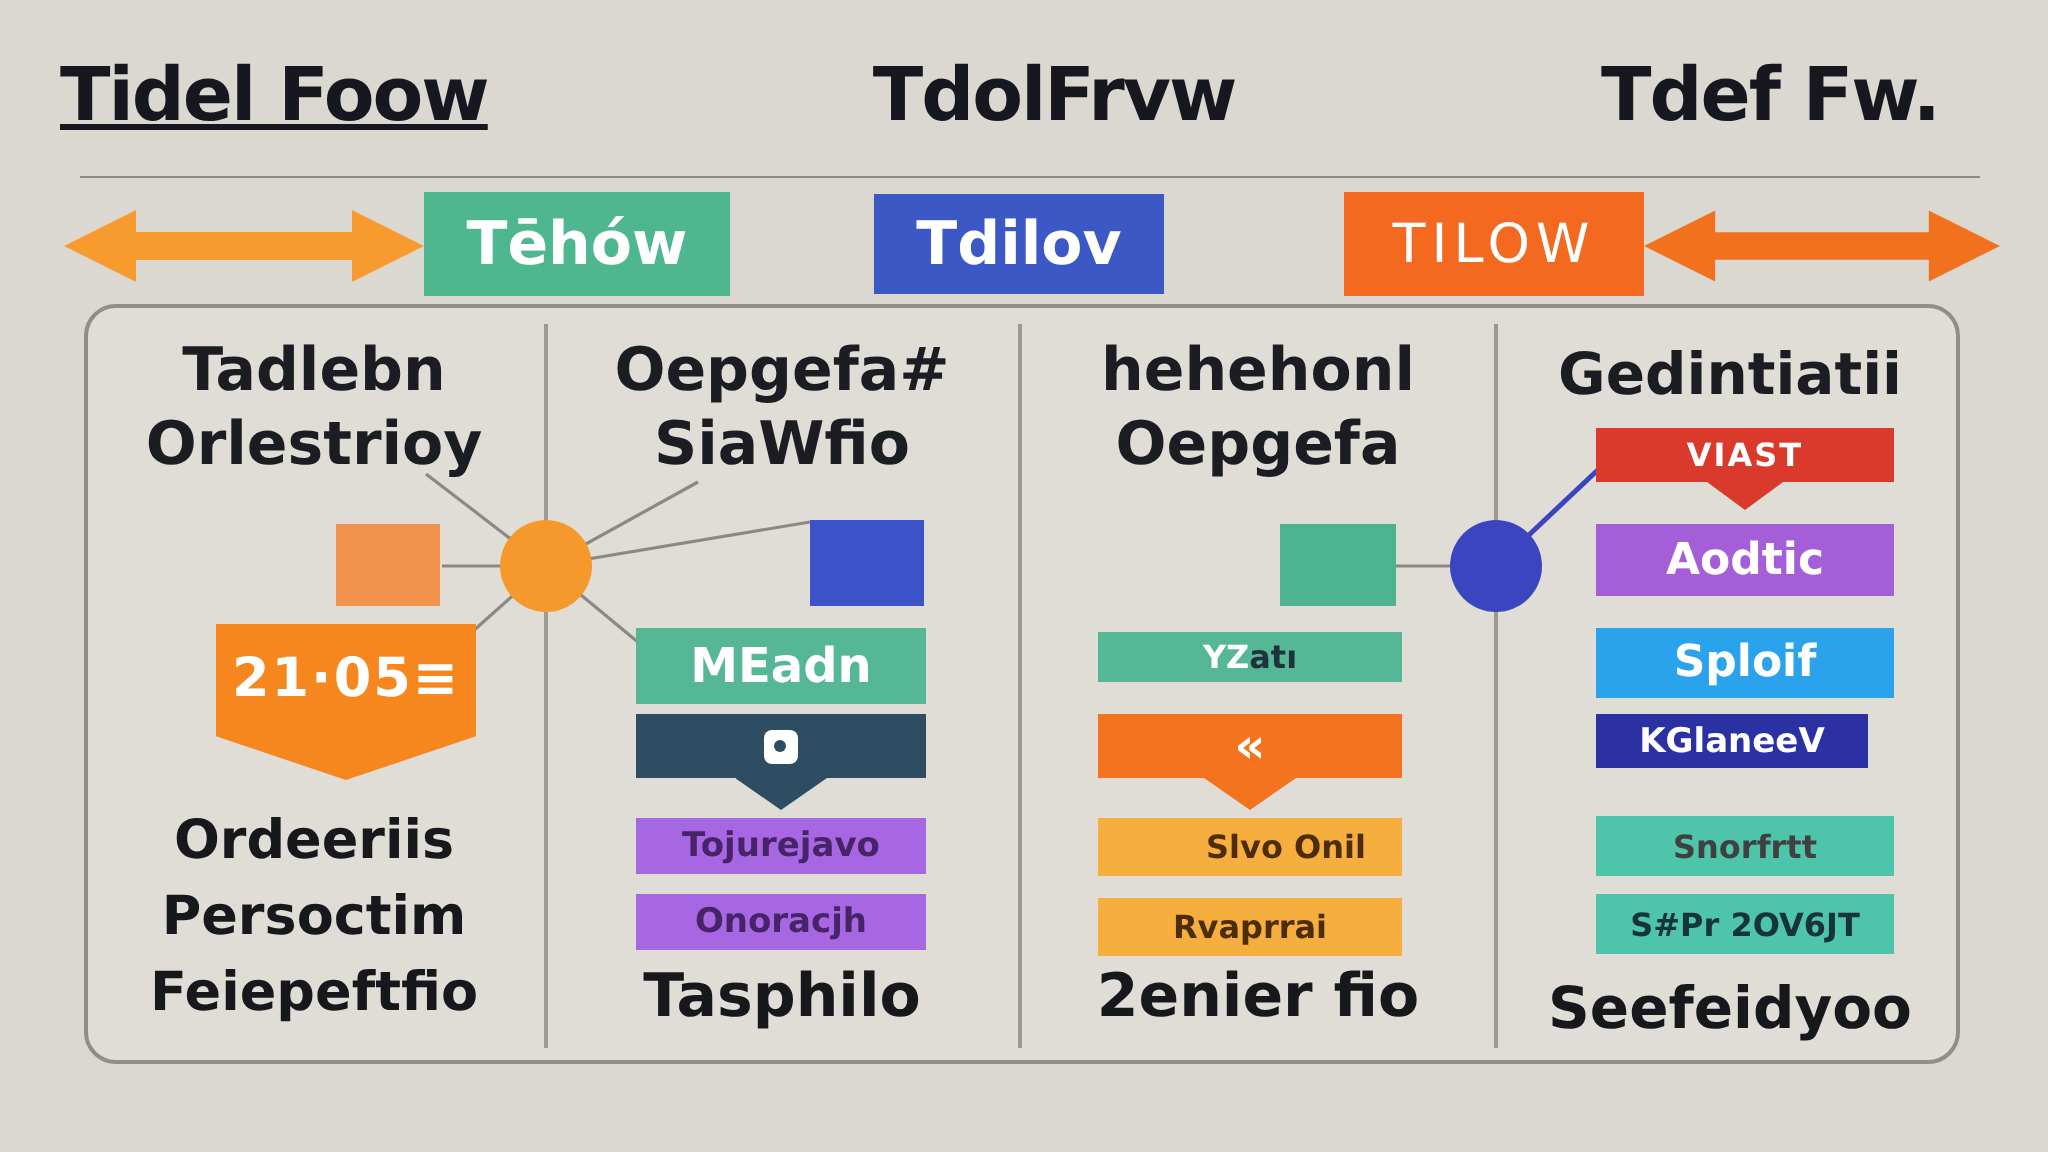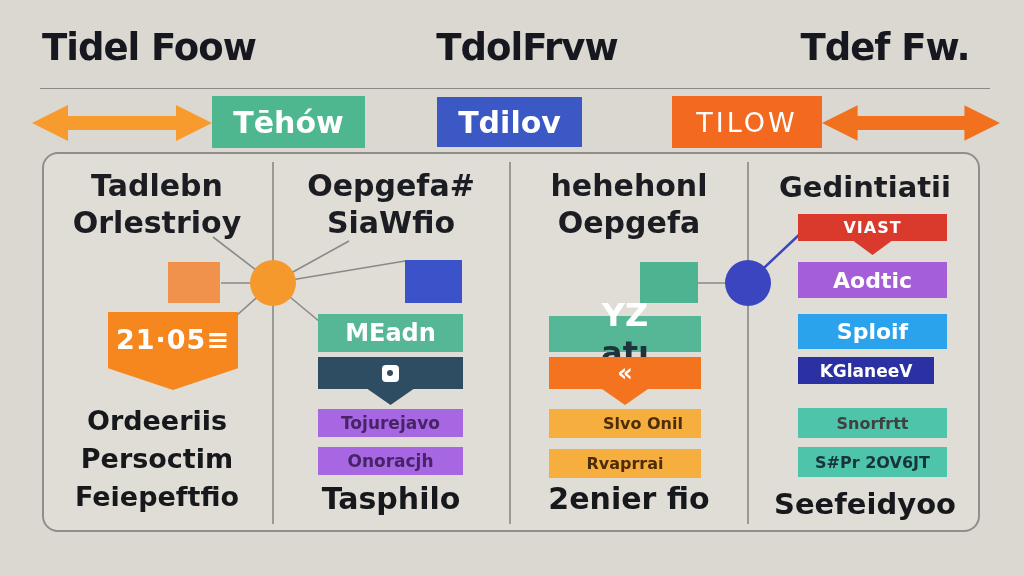--- a/index.html
+++ b/index.html
@@ -39,21 +39,21 @@
     <line x1="273" y1="283" x2="213" y2="237" stroke-width="1.6" stroke="#8a8984"></line>
     <line x1="273" y1="283" x2="221" y2="283" stroke-width="1.6" stroke="#8a8984"></line>
     <line x1="273" y1="283" x2="236" y2="316" stroke-width="1.6" stroke="#8a8984"></line>
     <line x1="273" y1="283" x2="349" y2="241" stroke-width="1.6" stroke="#8a8984"></line>
     <line x1="273" y1="283" x2="405" y2="261" stroke-width="1.6" stroke="#8a8984"></line>
     <line x1="273" y1="283" x2="337" y2="336" stroke-width="1.6" stroke="#8a8984"></line>
     <line x1="698" y1="283" x2="748" y2="283" stroke-width="1.6" stroke="#8a8984"></line>
     <line x1="748" y1="283" x2="801" y2="233" stroke-width="2.5" stroke="#3B45C0"></line>
   </svg>
 
-  <div class="title" style="left:42px;">Tidel Foow</div>
+  <div class="title" style="left:30px;text-decoration:underline;">Tidel Foow</div>
   <div class="title" style="left:527px;transform:translateX(-50%);">TdolFrvw</div>
   <div class="title" style="left:885px;transform:translateX(-50%);">Tdef Fw.</div>
   <div class="topline"></div>
 
   <svg class="arrow-svg" style="left:32px;top:100px;" width="180" height="46" viewBox="0 0 180 46">
     <polygon points="0,23 36,5 36,16 144,16 144,5 180,23 144,41 144,30 36,30 36,41" fill="#F89B2F"></polygon>
   </svg>
   <div class="flowbox" style="left: 212px; top: 96px; width: 153px; height: 52px; font-size: 30px; background-color: rgb(79, 183, 143); color: rgb(255, 255, 255);">
     <span>Tēhów</span>
   </div>
@@ -106,21 +106,21 @@
   <div class="colfooter" style="left:391px;top:480px;transform:translateX(-50%);font-size:30px;">
     <div>Tasphilo</div>
   </div>
 
   <div class="colheader" style="left:629px;top:167px;transform:translateX(-50%);">
     <div>hehehonl</div>
     <div>Oepgefa</div>
   </div>
   <div class="sq" style="left: 640px; top: 262px; width: 58px; height: 41px; background-color: rgb(77, 179, 145);"></div>
   <div class="circle" style="left: 725px; top: 260px; background-color: rgb(59, 69, 192);"></div>
-  <div class="abox" style="left: 549px; top: 316px; width: 152px; height: 36px; font-size: 32px; background-color: rgb(85, 183, 149); flex-direction: column;">
+  <div class="abox" style="left: 549px; top: 316px; width: 152px; height: 25px; font-size: 16px; background-color: rgb(85, 183, 149);">
     <span style="color: rgb(255, 255, 255);">YZ</span>
     <span style="color: rgb(32, 51, 61);">atı</span>
   </div>
   <div class="abox" style="left: 549px; top: 357px; width: 152px; height: 32px; font-size: 24px; background-color: rgb(244, 115, 31); color: rgb(255, 255, 255);">
     <span>«</span>
     <span class="notch"></span>
   </div>
   <div class="abox" style="left: 549px; top: 409px; width: 152px; height: 29px; font-size: 16px; background-color: rgb(246, 174, 63); color: rgb(77, 45, 8); padding-left: 36px;">
     <span>Slvo Onil</span>
   </div>

